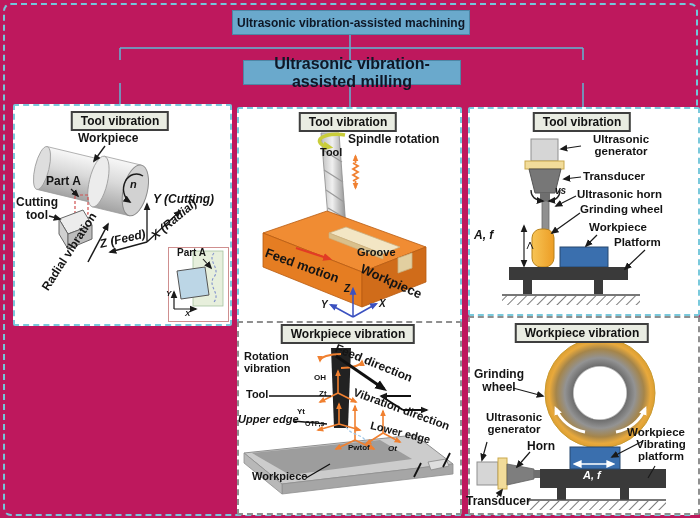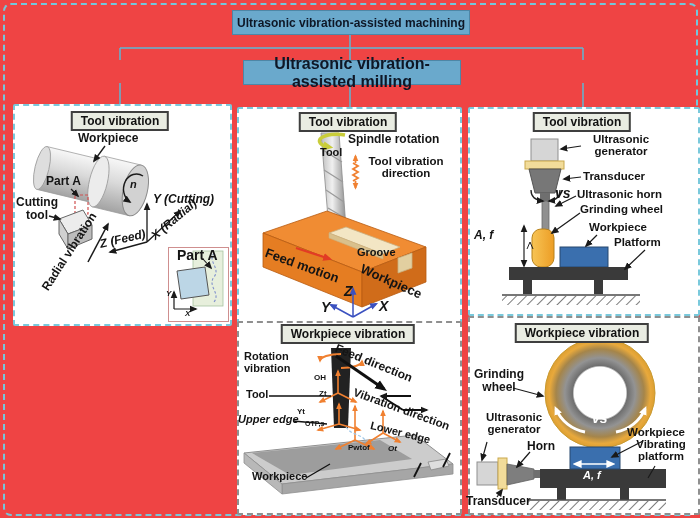--- a/index.html
+++ b/index.html
@@ -1,31 +1,31 @@
 <!DOCTYPE html>
 <html><head>
 <meta charset="utf-8">
 <style>
   html,body{margin:0;padding:0;background:#fff;font-family:"Liberation Sans",sans-serif;}
-  #stage{position:relative;width:700px;height:518px;background:#ef4444;overflow:hidden;}
+  #stage{position:relative;width:700px;height:518px;background:#be185d;overflow:hidden;}
   .outer{position:absolute;left:3px;top:3px;width:691px;height:509px;border:2px dashed #74c7da;border-radius:8px;}
   .panel{position:absolute;border:2px dashed #79c9dc;border-radius:2px;z-index:1;background:#fff;}
   .panel.gray{border-color:#8f8f8f;}
   .bluebox{position:absolute;background:#6aa9cc;border:1px solid #4e86a6;color:#0e1726;font-weight:bold;
            display:flex;align-items:center;justify-content:center;text-align:center;z-index:3;}
   .subhdr{position:absolute;transform:translateX(-50%);background:#e9ece2;border:2px solid #3f3f3f;
           font-weight:bold;font-size:12px;color:#111;padding:1px 8px;white-space:nowrap;z-index:3;line-height:14px;}
   svg.art{position:absolute;left:0;top:0;z-index:2;pointer-events:none;}
   .lbl{position:absolute;font-weight:bold;color:#141414;line-height:1.08;z-index:4;white-space:nowrap;}
   .wrap{white-space:normal;}
   .ctr{text-align:center;}
   .it{font-style:italic;}
   .white{color:#ffffff;}
   .s13{font-size:13px}.s12{font-size:12px}.s115{font-size:11.5px}.s11{font-size:11px}
-  .s10{font-size:14px}.s8{font-size:8px}.s7{font-size:7px}
+  .s10{font-size:10px}.s8{font-size:8px}.s7{font-size:7px}
   .inset{position:absolute;left:168px;top:247px;width:59px;height:73px;border:1px solid #cf8f8f;background:#fff;z-index:1;}
 </style>
 </head>
 <body>
 
 <div id="stage">
   <div class="outer"></div>
 
   <div class="bluebox" style="left:232px;top:10px;width:236px;height:23px;font-size:12px;">
       <span>Ultrasonic vibration-assisted machining</span>
@@ -233,21 +233,20 @@
   <div class="lbl s11 it" style="left:130px;top:179px;">n</div>
   <div class="lbl s12 it" style="left:153px;top:193px;">Y (Cutting)</div>
   <div class="lbl s12 it" style="left:153px;top:231px;transform-origin:0 50%;transform:rotate(-40deg);">X (Radial)</div>
   <div class="lbl s12 it" style="left:100px;top:238px;transform-origin:0 50%;transform:rotate(-13deg);">Z (Feed)</div>
   <div class="lbl s10" style="left:177px;top:248px;">Part A</div>
   <div class="lbl s8 it" style="left:166px;top:290px;">Y</div>
   <div class="lbl s8 it" style="left:185px;top:310px;">X</div>
 
   <div class="lbl s12" style="left:348px;top:133px;">Spindle rotation</div>
   <div class="lbl s11" style="left:320px;top:147px;">Tool</div>
-  <div class="lbl s115 wrap ctr" style="left:360px;top:155px;width:92px;">Tool vibration direction</div>
   <div class="lbl s13" style="left:268px;top:246px;transform-origin:0 0;transform:rotate(20deg);">Feed motion</div>
   <div class="lbl s11" style="left:357px;top:247px;">Groove</div>
   <div class="lbl s13" style="left:364px;top:262px;transform-origin:0 0;transform:rotate(24deg);">Workpiece</div>
   <div class="lbl s10 it" style="left:344px;top:284px;">Z</div>
   <div class="lbl s10 it" style="left:321px;top:300px;">Y</div>
   <div class="lbl s10 it" style="left:379px;top:299px;">X</div>
 
   <div class="lbl s11 wrap" style="left:244px;top:351px;width:62px;">Rotation vibration</div>
   <div class="lbl s12" style="left:338px;top:342px;transform-origin:0 0;transform:rotate(22deg);">Feed direction</div>
   <div class="lbl s11" style="left:246px;top:389px;">Tool</div>

